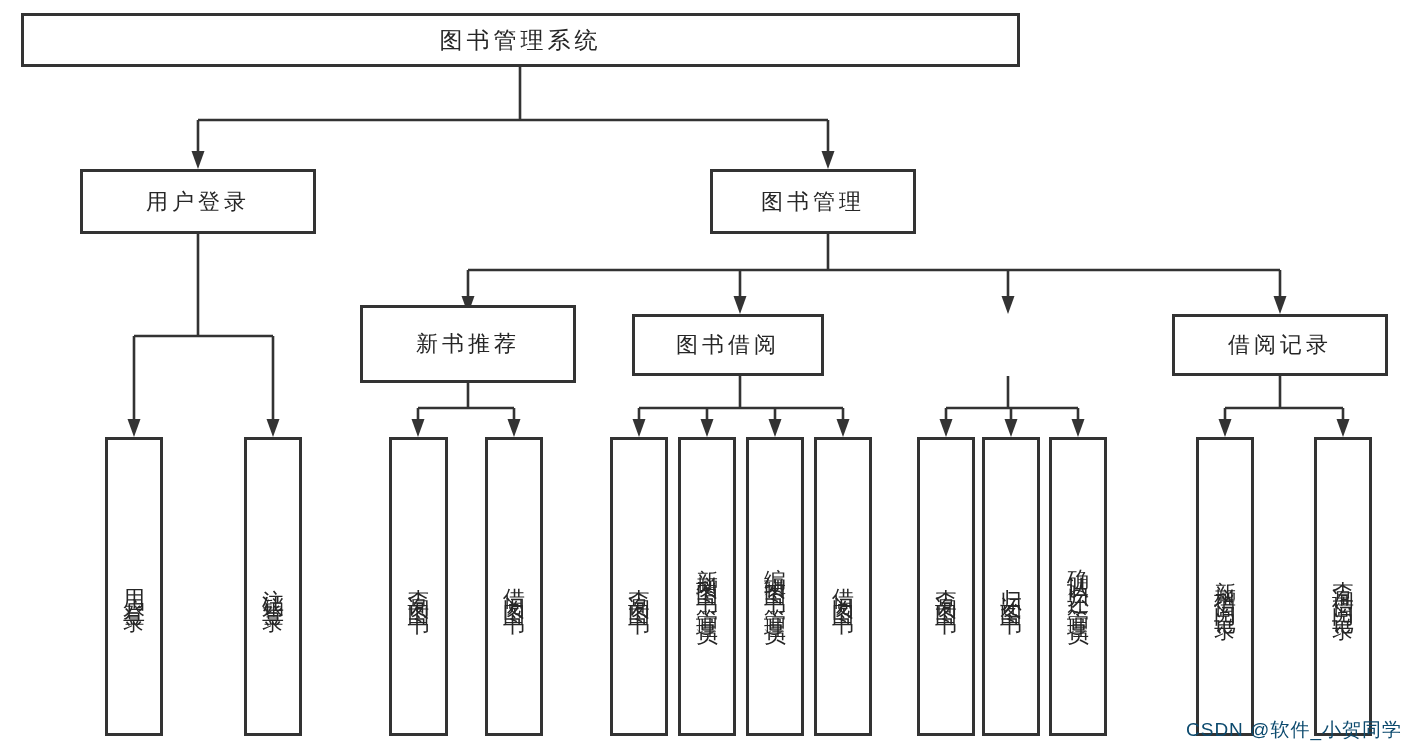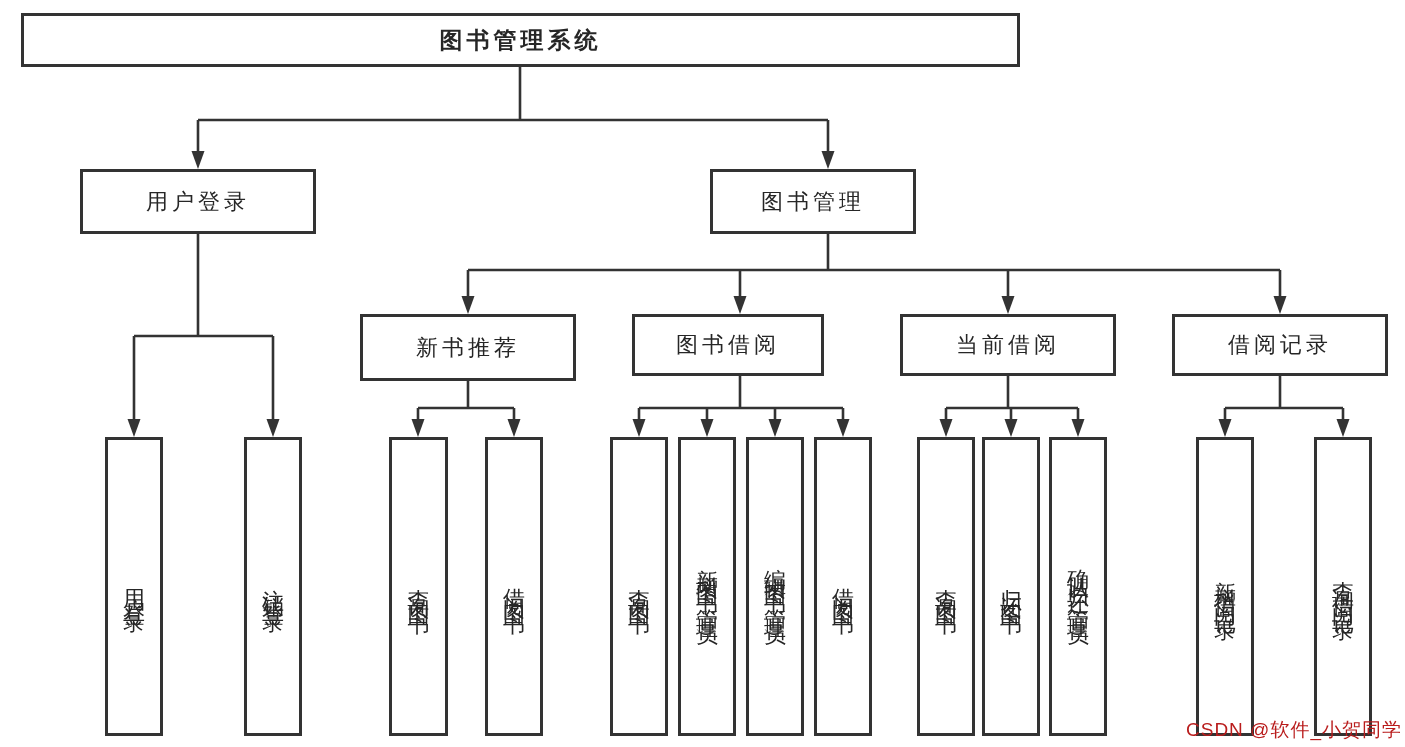--- a/index.html
+++ b/index.html
@@ -34,37 +34,36 @@
   }
   .hbox span {
     font-size: 22px;
     letter-spacing: 4px;
     white-space: nowrap;
     color: #262626;
   }
   .rootbox span {
     font-size: 23px;
     letter-spacing: 4px;
-    font-weight: bold;
   }
   .vbox .vtext {
     writing-mode: vertical-rl;
     text-orientation: mixed;
     font-size: 22px;
     letter-spacing: 8px;
     line-height: 1;
     color: #262626;
     white-space: nowrap;
   }
   .watermark {
     position: absolute;
     left: 1186px;
     top: 717px;
     font-size: 19px;
-    color: #b91c1c;
+    color: #0c4a6e;
     letter-spacing: 1px;
     white-space: nowrap;
   }
 </style>
 </head>
 <body>
 
 <div class="canvas">
 
   <svg class="connectors" viewBox="0 0 1405 747" xmlns="http://www.w3.org/2000/svg" aria-hidden="true">
@@ -118,28 +117,25 @@
     <span>图书管理系统</span>
   </div>
 
   <div class="box hbox" style="left:80px;top:169px;width:236px;height:65px">
     <span>用户登录</span>
   </div>
   <div class="box hbox" style="left:710px;top:169px;width:206px;height:65px">
     <span>图书管理</span>
   </div>
 
-  <div class="box hbox" style="left:360px;top:314px;width:216px;height:67px">
+  <div class="box hbox" style="left:360px;top:305px;width:216px;height:78px">
     <span>新书推荐</span>
   </div>
   <div class="box hbox" style="left:632px;top:314px;width:192px;height:62px">
     <span>图书借阅</span>
-  </div>
-  <div class="box hbox" style="left:900px;top:314px;width:216px;height:62px">
-    <span>当前借阅</span>
   </div>
   <div class="box hbox" style="left:1172px;top:314px;width:216px;height:62px">
     <span>借阅记录</span>
   </div>
 
   <div class="box vbox" style="left:105px;top:437px;width:58px;height:299px">
     <span class="vtext">用户登录</span>
   </div>
   <div class="box vbox" style="left:244px;top:437px;width:58px;height:299px">
     <span class="vtext">注销登录</span>

